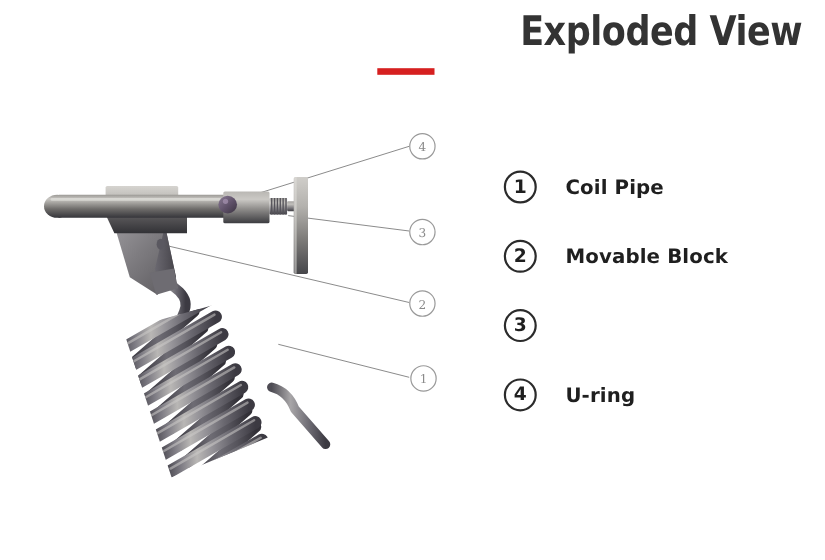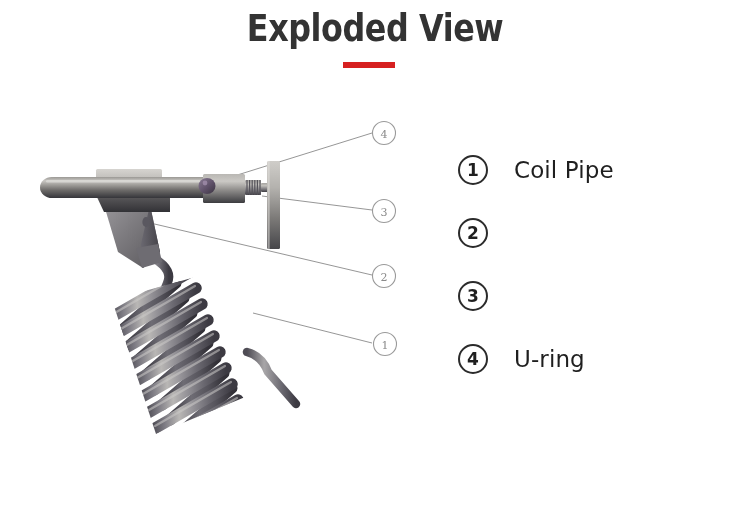--- a/index.html
+++ b/index.html
@@ -8,21 +8,21 @@
     background:#ffffff;
     font-family:"Liberation Sans", sans-serif;
     overflow:hidden;
     position:relative;
   }
   #page{position:relative;width:750px;height:509px;}
 
   
   .title-wrap{
     position:absolute;left:0;top:8px;width:750px;
-    text-align:center;
+    text-align:right;
   }
   .title{
     font-family:"DejaVu Sans", sans-serif;
     font-size:37px;
     font-weight:bold;
     color:#333333;
     letter-spacing:-0.5px;
     line-height:42px;
     transform:scaleX(0.86);
     transform-origin:center center;
@@ -49,22 +49,22 @@
     display:flex;align-items:center;justify-content:center;
     font-family:"DejaVu Sans", sans-serif;
     font-size:17px;font-weight:bold;color:#1f1f1f;
     flex:0 0 auto;
     box-sizing:border-box;
     line-height:1;
   }
   .legend-label{
     margin-left:26px;
     font-family:"DejaVu Sans", sans-serif;
-    font-size:23px;
-    font-weight:normal;
+    font-size:18px;
+    font-weight:bold;
     color:#1f1f1f;
     letter-spacing:0.1px;
     white-space:nowrap;
   }
 
   
   .diagram{
     position:absolute;left:0;top:0;width:440px;height:509px;
   }
   .callout-num{
@@ -291,20 +291,21 @@
 
   <div class="legend">
 
     <div class="legend-row">
       <div class="legend-circle">1</div>
       <div class="legend-label">Coil Pipe</div>
     </div>
 
     <div class="legend-row">
       <div class="legend-circle">2</div>
+      <div class="legend-label">Movable Block</div>
     </div>
 
     <div class="legend-row">
       <div class="legend-circle">3</div>
     </div>
 
     <div class="legend-row">
       <div class="legend-circle">4</div>
       <div class="legend-label">U-ring</div>
     </div>

